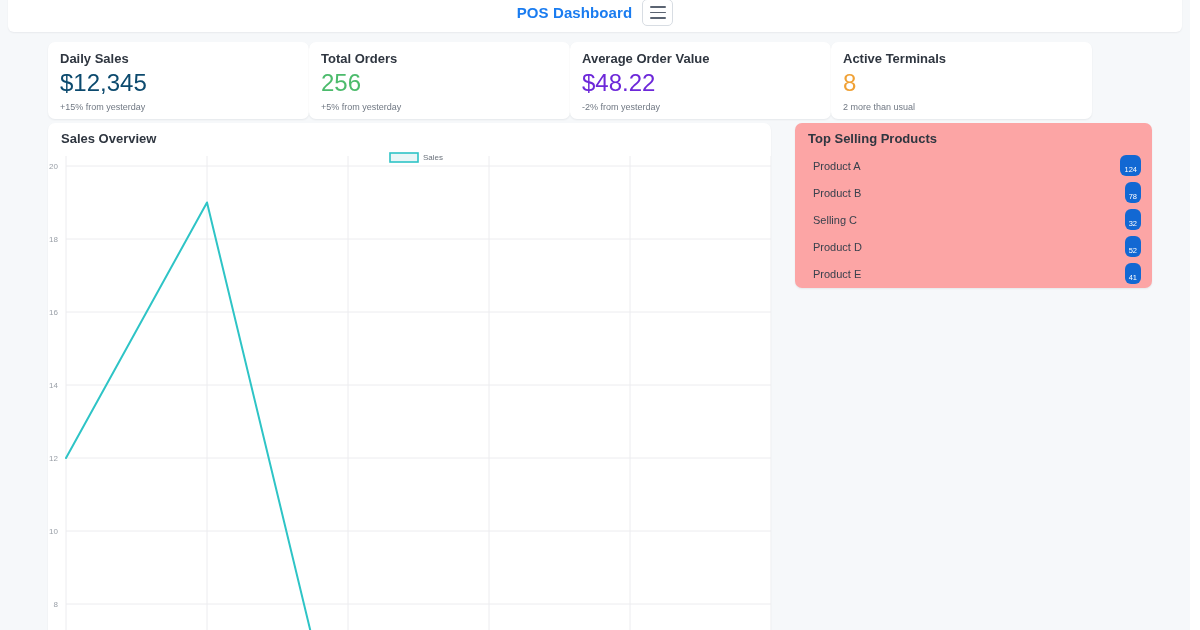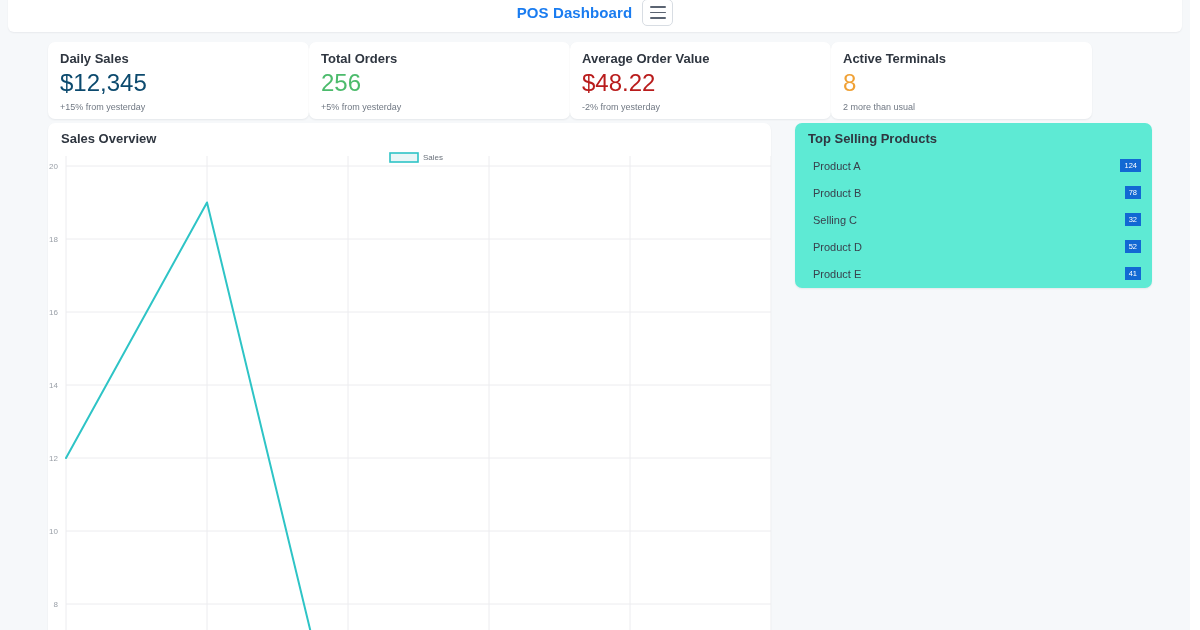--- a/index.html
+++ b/index.html
@@ -125,21 +125,21 @@
     height: 496px;
   }
   .plot-wrap svg { display: block; }
 
   
   .products-card {
     position: absolute;
     left: 795px; top: 123px;
     width: 357px;
     height: 165px;
-    background: #5eead4;
+    background: #fca5a5;
     border-radius: 7px;
     box-shadow: 0 1px 2px rgba(16,24,40,.07);
     padding-top: 7px;
   }
   .product-list { margin-top: 5px; }
   .product-row {
     height: 27px;
     display: flex;
     align-items: center;
     justify-content: space-between;
@@ -147,22 +147,22 @@
   }
   .product-name {
     font-size: 11px;
     color: #39414d;
   }
   .badge {
     background: #1268d3;
     color: #ffffff;
     font-size: 7.5px;
     line-height: 1;
-    border-radius: 0;
-    padding: 3px 4px 3px 4px;
+    border-radius: 6px;
+    padding: 11px 4px 3px 4px;
     min-width: 15px;
     text-align: center;
     font-weight: normal;
   }
 </style>
 </head>
 <body>
 
 <div class="page">
 
@@ -186,21 +186,21 @@
     </div>
 
     <div class="stat-card">
       <div class="stat-title">Total Orders</div>
       <div class="stat-value" style="color:#4cbb6c">256</div>
       <div class="stat-sub">+5% from yesterday</div>
     </div>
 
     <div class="stat-card">
       <div class="stat-title">Average Order Value</div>
-      <div class="stat-value" style="color:#b91c1c">$48.22</div>
+      <div class="stat-value" style="color:#6d28d9">$48.22</div>
       <div class="stat-sub">-2% from yesterday</div>
     </div>
 
     <div class="stat-card">
       <div class="stat-title">Active Terminals</div>
       <div class="stat-value" style="color:#f0a135">8</div>
       <div class="stat-sub">2 more than usual</div>
     </div>
 
   </div>

